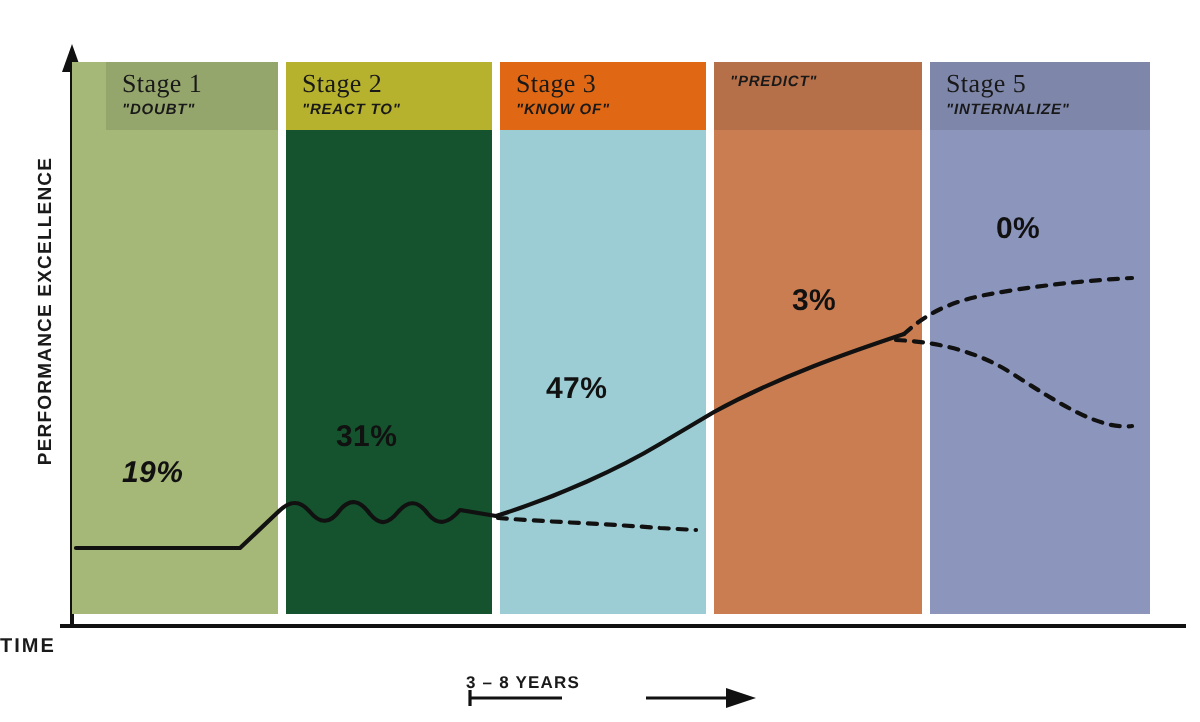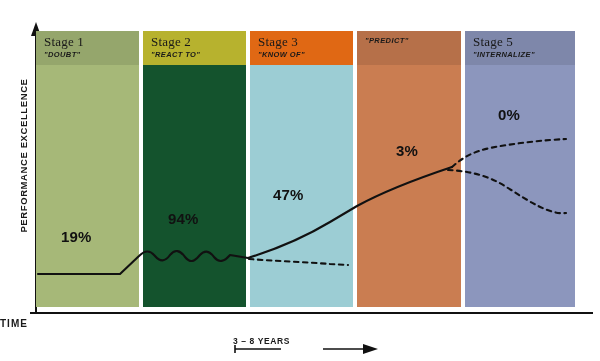--- a/index.html
+++ b/index.html
@@ -105,21 +105,21 @@
     <line x1="30" y1="313" x2="593" y2="313" stroke="#111111" stroke-width="2"></line>
 
     <line x1="235" y1="345" x2="235" y2="353" stroke="#111111" stroke-width="1.6"></line>
     <line x1="235" y1="349" x2="281" y2="349" stroke="#111111" stroke-width="1.6"></line>
     <line x1="323" y1="349" x2="366" y2="349" stroke="#111111" stroke-width="1.6"></line>
     <polygon points="378,349 363,344 363,354" fill="#111111"></polygon>
   </svg>
 
   <div class="ylabel">PERFORMANCE EXCELLENCE</div>
 
-  <div class="panel" style="left:36px;width:103px;background:#a6b878;">
+  <div class="panel" style="left:36px;width:103px;background:#a6b878;padding-left:17px;">
     <div class="panel-head" style="background:#a6b878;">
       <div class="panel-title">Stage 1</div>
       <div class="panel-sub">"DOUBT"</div>
     </div>
     <div class="panel-body"></div>
   </div>
 
   <div class="panel" style="left:143px;width:103px;background:#14532d;">
     <div class="panel-head" style="background:#cbc633;">
       <div class="panel-title">Stage 2</div>
@@ -144,22 +144,22 @@
   </div>
 
   <div class="panel" style="left:465px;width:110px;background:#8c96bd;">
     <div class="panel-head" style="background:#8c96bd;">
       <div class="panel-title">Stage 5</div>
       <div class="panel-sub">"INTERNALIZE"</div>
     </div>
     <div class="panel-body"></div>
   </div>
 
-  <div class="pct" style="left:61px;top:228px;">19%</div>
-  <div class="pct" style="left:168px;top:210px;">94%</div>
+  <div class="pct" style="left:61px;top:228px;font-style:italic;">19%</div>
+  <div class="pct" style="left:168px;top:210px;">31%</div>
   <div class="pct" style="left:273px;top:186px;">47%</div>
   <div class="pct" style="left:396px;top:142px;">3%</div>
   <div class="pct" style="left:498px;top:106px;">0%</div>
 
   <svg class="curve-svg" viewBox="0 0 600 361">
 
     <path class="solid-curve" d="M 38,274
              L 120,274
              L 139,256
              C 145,250 150,250 155,256

